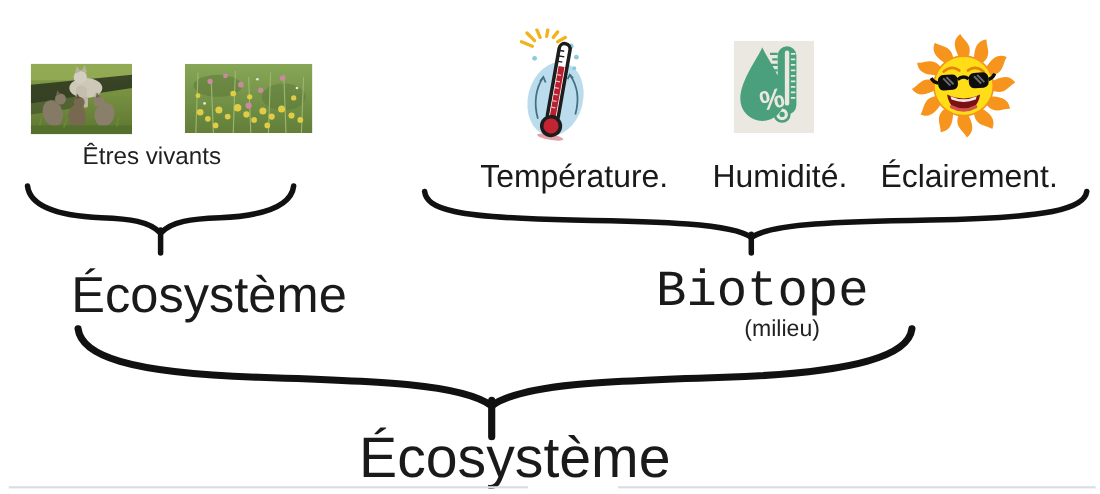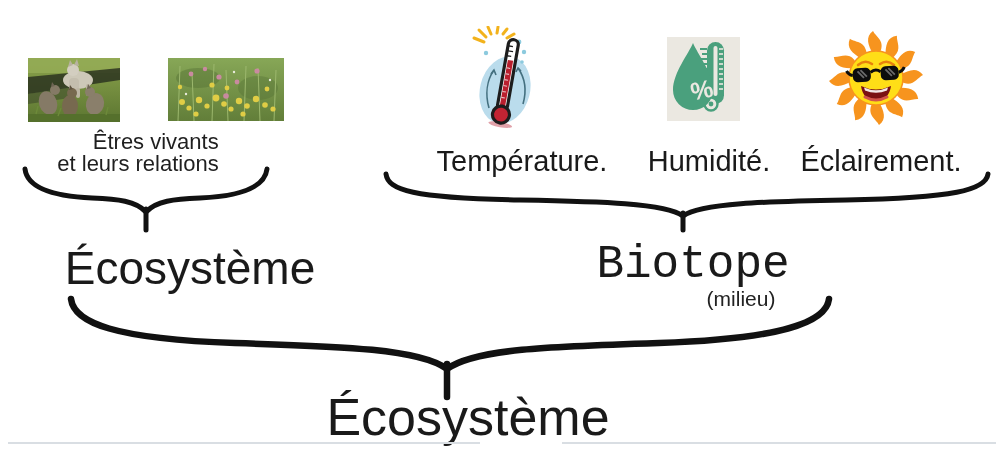--- a/index.html
+++ b/index.html
@@ -110,21 +110,20 @@
     </g>
     <g fill="#e8eadb">
       <circle cx="18" cy="36" r="1.2"></circle>
         <circle cx="66" cy="14" r="1.2"></circle>
         <circle cx="102" cy="22" r="1.2"></circle>
     </g>
   </svg>
 
   <div class="caption">
     <div>Êtres vivants</div>
-    <div>et leurs relations</div>
   </div>
 
   <svg class="abs" style="left:466px;top:26px;" width="76" height="104" viewBox="0 0 76 104">
 
     <g stroke="#f2b21c" stroke-width="3" stroke-linecap="round">
       <line x1="18" y1="16" x2="8" y2="12"></line>
       <line x1="20" y1="11" x2="13" y2="4"></line>
       <line x1="25" y1="8" x2="22" y2="1"></line>
       <line x1="31" y1="7" x2="32" y2="1"></line>
       <line x1="37" y1="8" x2="41" y2="3"></line>
@@ -260,20 +259,20 @@
       <g stroke-width="6.5">
         <path d="M 71 299 C 74 323 115 339 235 343 C 345 346.5 420 349 447 369 C 474 349 549 346.5 659 343 C 779 339 826 323 829 299"></path>
         <path d="M 447 364 L 447 397"></path>
       </g>
     </g>
   </svg>
 
   <div class="cx big-label" style="left:190px;top:244px;">Écosystème</div>
 
   <div class="cx big-label" style="left:693px;top:241px;font-family:Liberation Mono, monospace;">Biotope</div>
-  <div class="cx sub-label" style="left:741px;top:288px;">(milieu)</div>
+  <div class="cx sub-label" style="left:711px;top:288px;">(milieu)</div>
 
   <div class="cx huge-label" style="left:468px;top:390px;">Écosystème</div>
 
   <div class="bottom-rule" style="left:8px;width:472px;"></div>
   <div class="bottom-rule" style="left:562px;width:434px;"></div>
 
 </div>
 
 </body></html>

